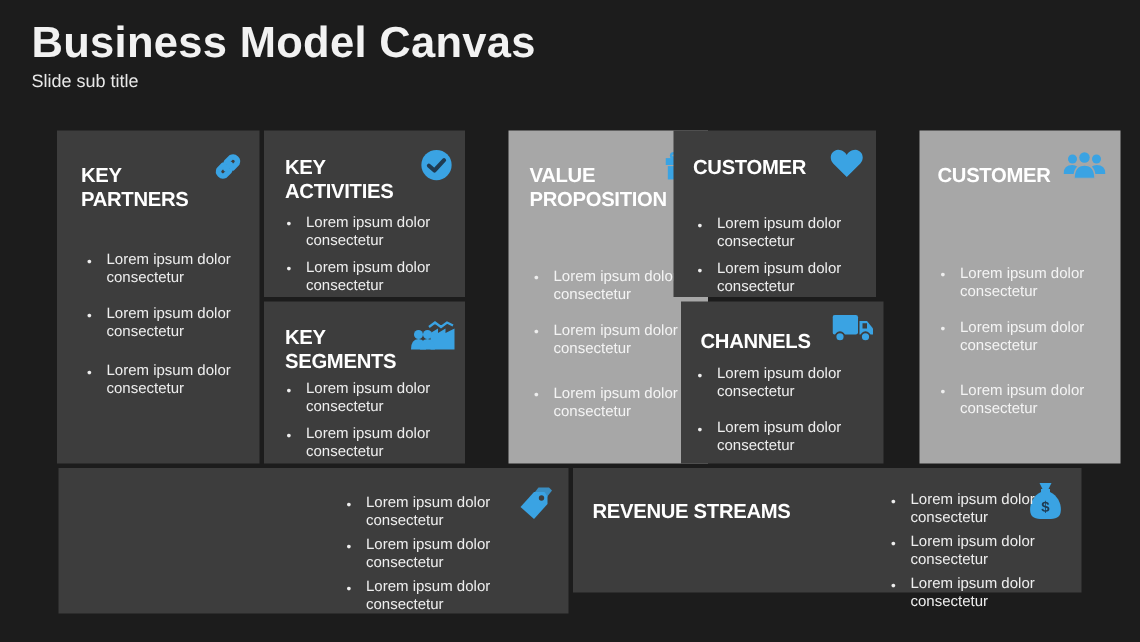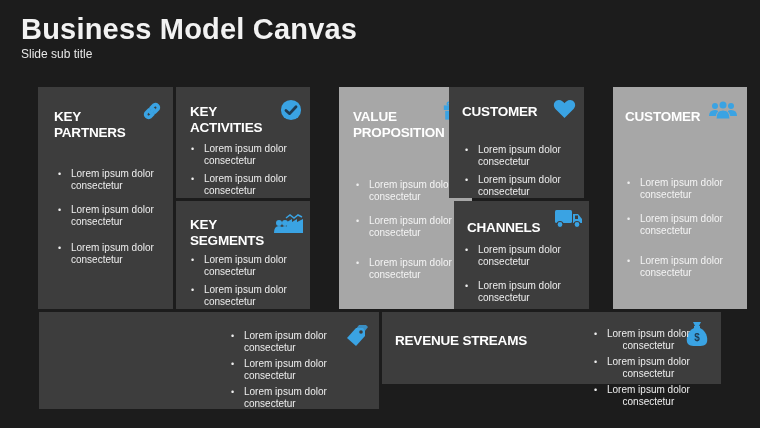--- a/index.html
+++ b/index.html
@@ -232,21 +232,21 @@
         <div>Lorem ipsum dolor</div>
         <div>consectetur</div>
       </li>
     <li>
         <div>Lorem ipsum dolor</div>
         <div>consectetur</div>
       </li>
   </ul>
 </div>
 
-<div class="block dark" style="left:382px;top:312px;width:339px;height:72px;text-align:center;">
+<div class="block dark" style="left:382px;top:312px;width:339px;height:83px;">
   <div class="block-title" style="left:13px;top:21px;">
     <div>REVENUE STREAMS</div>
   </div>
   <div class="icon" style="left:304px;top:9px;width:22px;height:26px;">
     <svg viewBox="0 0 22 26">
         <path d="M7 1 L15 1 L13 5 L9 5 Z" fill="#3aa3e3"></path>
         <rect x="8" y="5" width="6" height="2" fill="#3aa3e3"></rect>
         <path d="M8 7 C2 10 0 16 1 21 C2 25 6 25 11 25 C16 25 20 25 21 21 C22 16 20 10 14 7 Z" fill="#3aa3e3"></path>
         <text x="11" y="20" text-anchor="middle" font-family="Liberation Sans, sans-serif" font-weight="bold" font-size="10" fill="#1f3b52">$</text>
       </svg>

